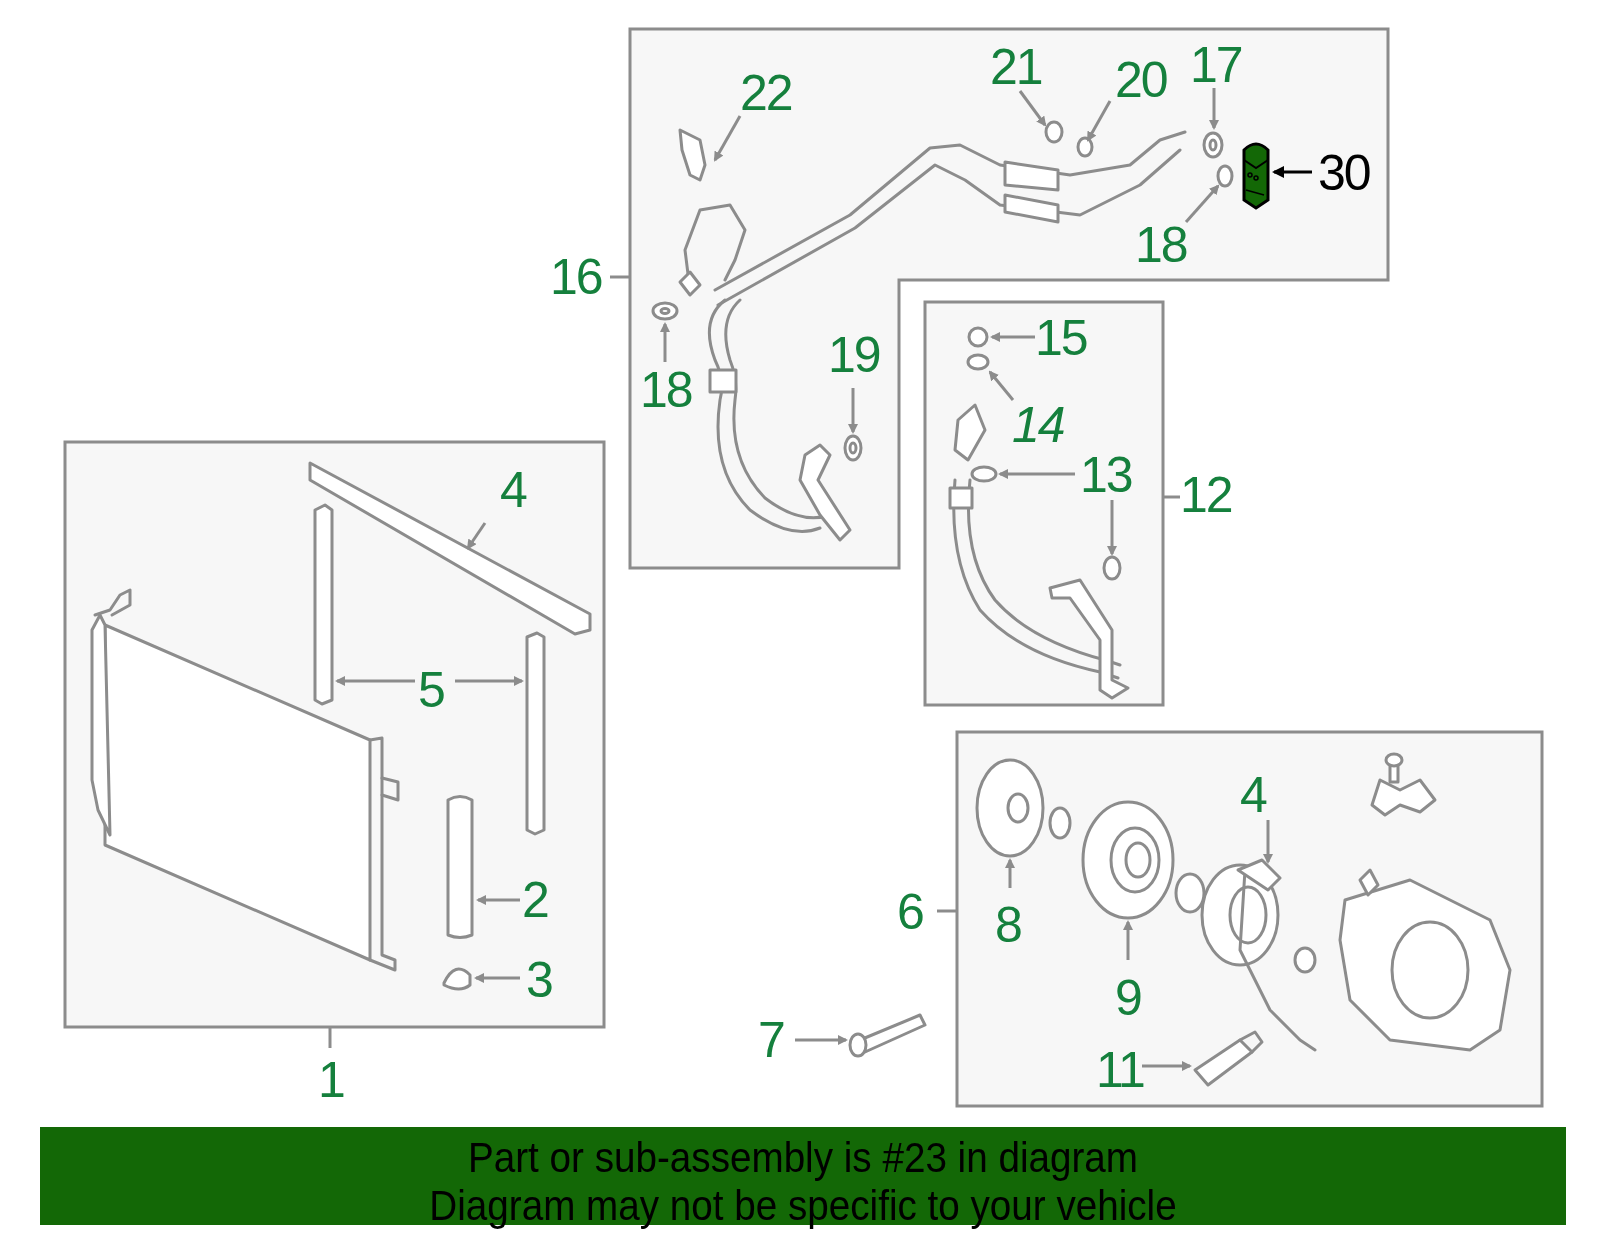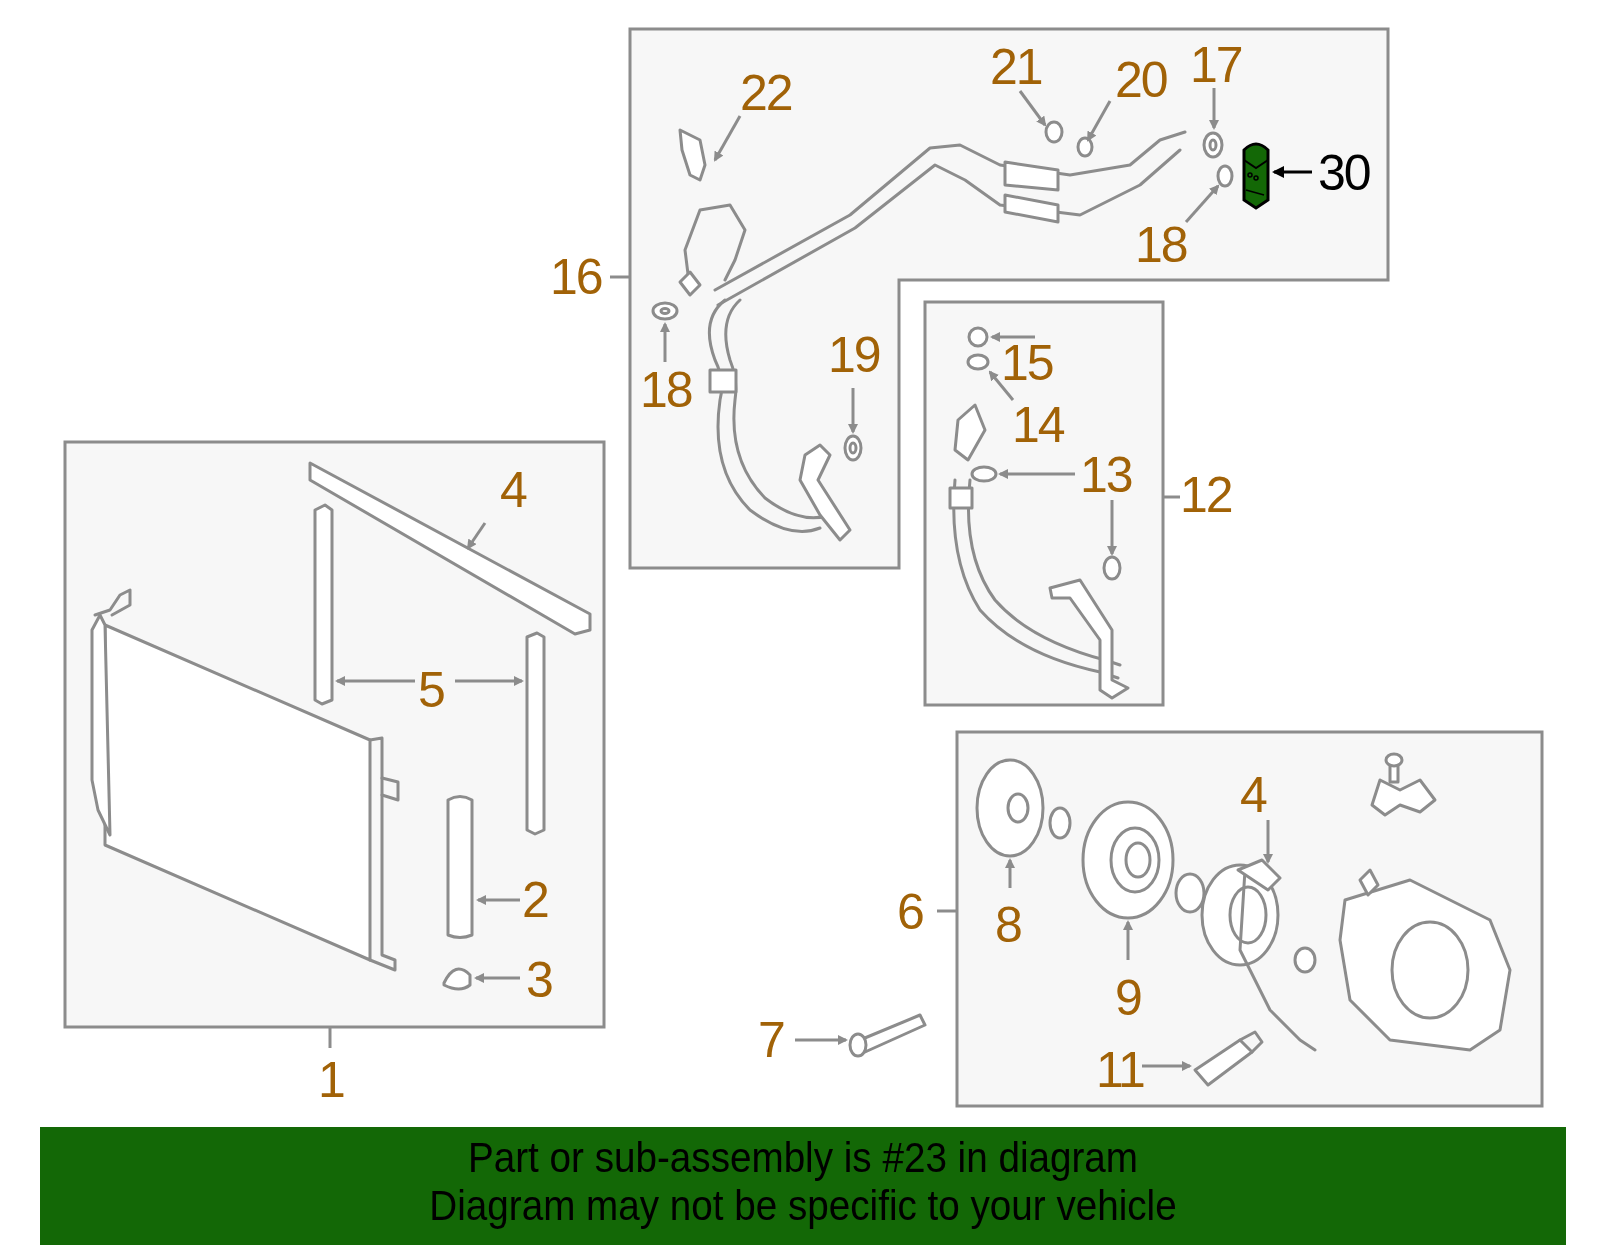--- a/index.html
+++ b/index.html
@@ -1,20 +1,20 @@
 <!DOCTYPE html>
 <html><head>
 <meta charset="utf-8">
 <style>
   html,body{margin:0;padding:0;background:#ffffff;}
   body{width:1600px;height:1249px;position:relative;overflow:hidden;font-family:"Liberation Sans",sans-serif;}
   #diagram{position:absolute;left:0;top:0;width:1600px;height:1249px;}
-  .callout{position:absolute;font-family:"Liberation Sans",sans-serif;font-size:50px;line-height:50px;color:#a16207;letter-spacing:-2px;}
+  .callout{position:absolute;font-family:"Liberation Sans",sans-serif;font-size:50px;line-height:50px;color:#15803d;letter-spacing:-2px;}
   .callout.hl{color:#000000;}
-  #banner{position:absolute;left:40px;top:1127px;width:1526px;height:118px;background:#136806;}
+  #banner{position:absolute;left:40px;top:1127px;width:1526px;height:98px;background:#136806;}
   .banner-line{position:absolute;left:0;width:1526px;text-align:center;font-family:"Liberation Sans",sans-serif;font-size:42px;line-height:46px;color:#000;transform:scaleX(0.92);}
 </style>
 </head>
 <body>
 
 <div id="diagram">
   <svg width="1600" height="1249" viewBox="0 0 1600 1249" xmlns="http://www.w3.org/2000/svg">
     <defs>
       <marker id="ah" markerWidth="10" markerHeight="10" refX="8" refY="5" orient="auto" markerUnits="userSpaceOnUse">
         <path d="M0,0 L10,5 L0,10 z" fill="#8c8c8c"></path>
@@ -160,22 +160,22 @@
   <div class="callout" style="left:500px;top:465px;">4</div>
   <div class="callout" style="left:418px;top:665px;">5</div>
   <div class="callout" style="left:897px;top:887px;">6</div>
   <div class="callout" style="left:758px;top:1015px;">7</div>
   <div class="callout" style="left:995px;top:900px;">8</div>
   <div class="callout" style="left:1115px;top:973px;">9</div>
   <div class="callout" style="left:1240px;top:770px;">4</div>
   <div class="callout" style="left:1080px;top:1045px;margin-left:16px;">11</div>
   <div class="callout" style="left:1180px;top:470px;">12</div>
   <div class="callout" style="left:1080px;top:450px;">13</div>
-  <div class="callout" style="left:1012px;top:400px;">14</div>
-  <div class="callout" style="left:1001px;top:313px;margin-top:25px;">15</div>
+  <div class="callout" style="left:1012px;top:400px;font-style:italic;">14</div>
+  <div class="callout" style="left:1035px;top:313px;">15</div>
   <div class="callout" style="left:550px;top:252px;">16</div>
   <div class="callout" style="left:1190px;top:40px;">17</div>
   <div class="callout" style="left:1135px;top:220px;">18</div>
   <div class="callout" style="left:640px;top:365px;">18</div>
   <div class="callout" style="left:828px;top:330px;">19</div>
   <div class="callout" style="left:1115px;top:55px;">20</div>
   <div class="callout" style="left:962px;top:42px;margin-left:28px;">21</div>
   <div class="callout" style="left:740px;top:68px;">22</div>
   <div class="callout hl" style="left:1318px;top:148px;">30</div>
 </div>

